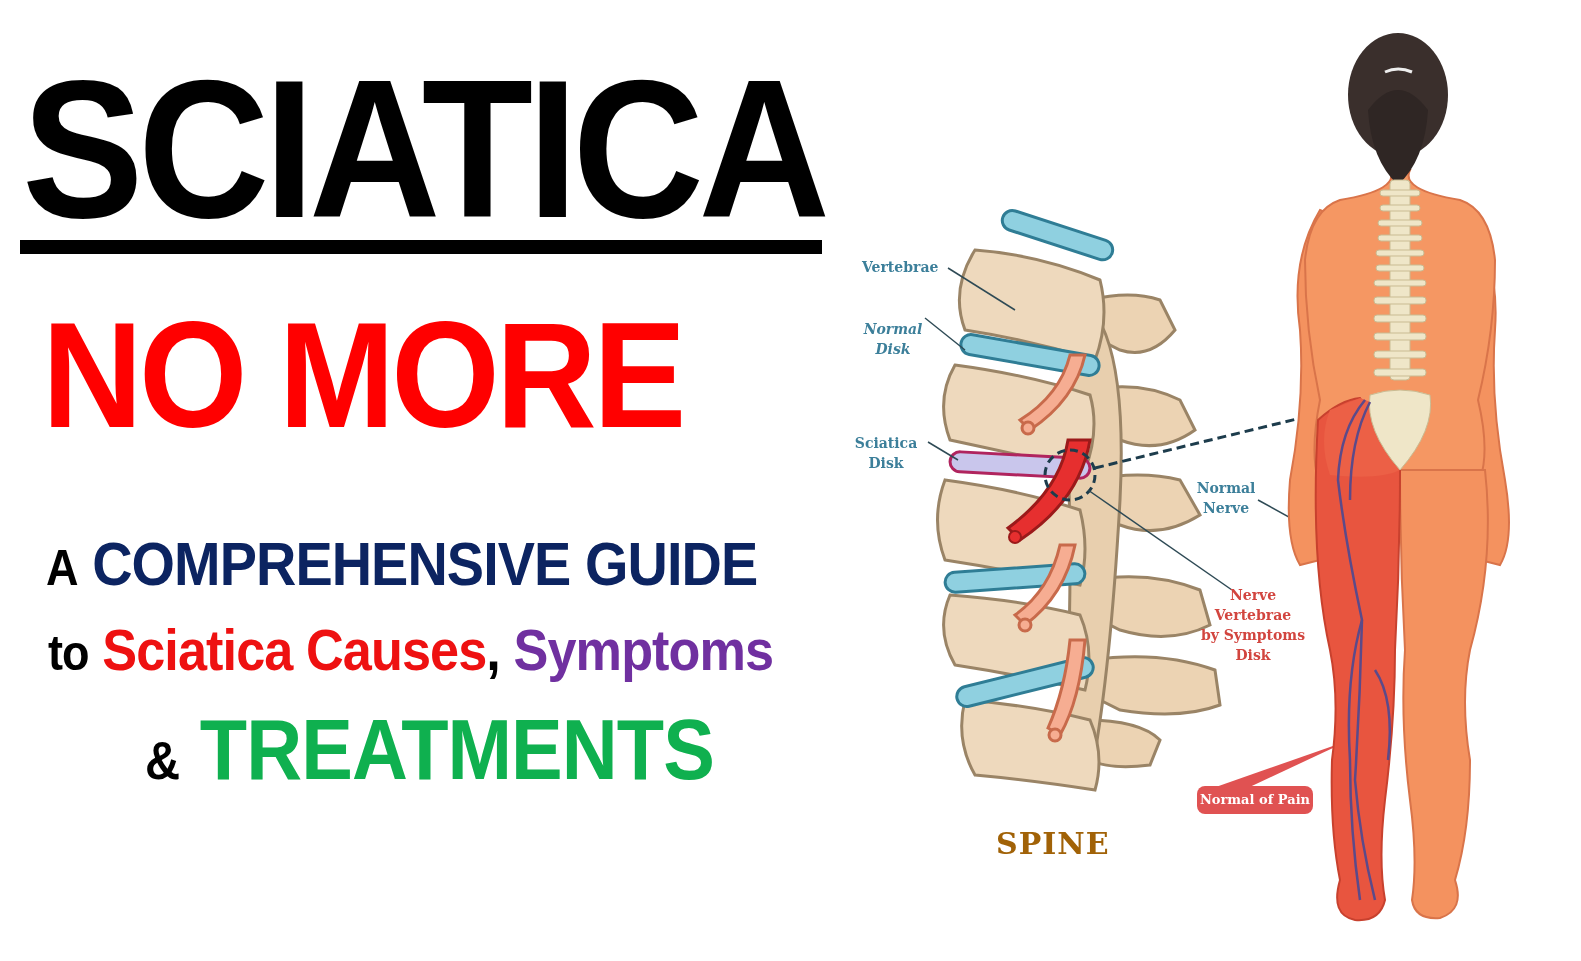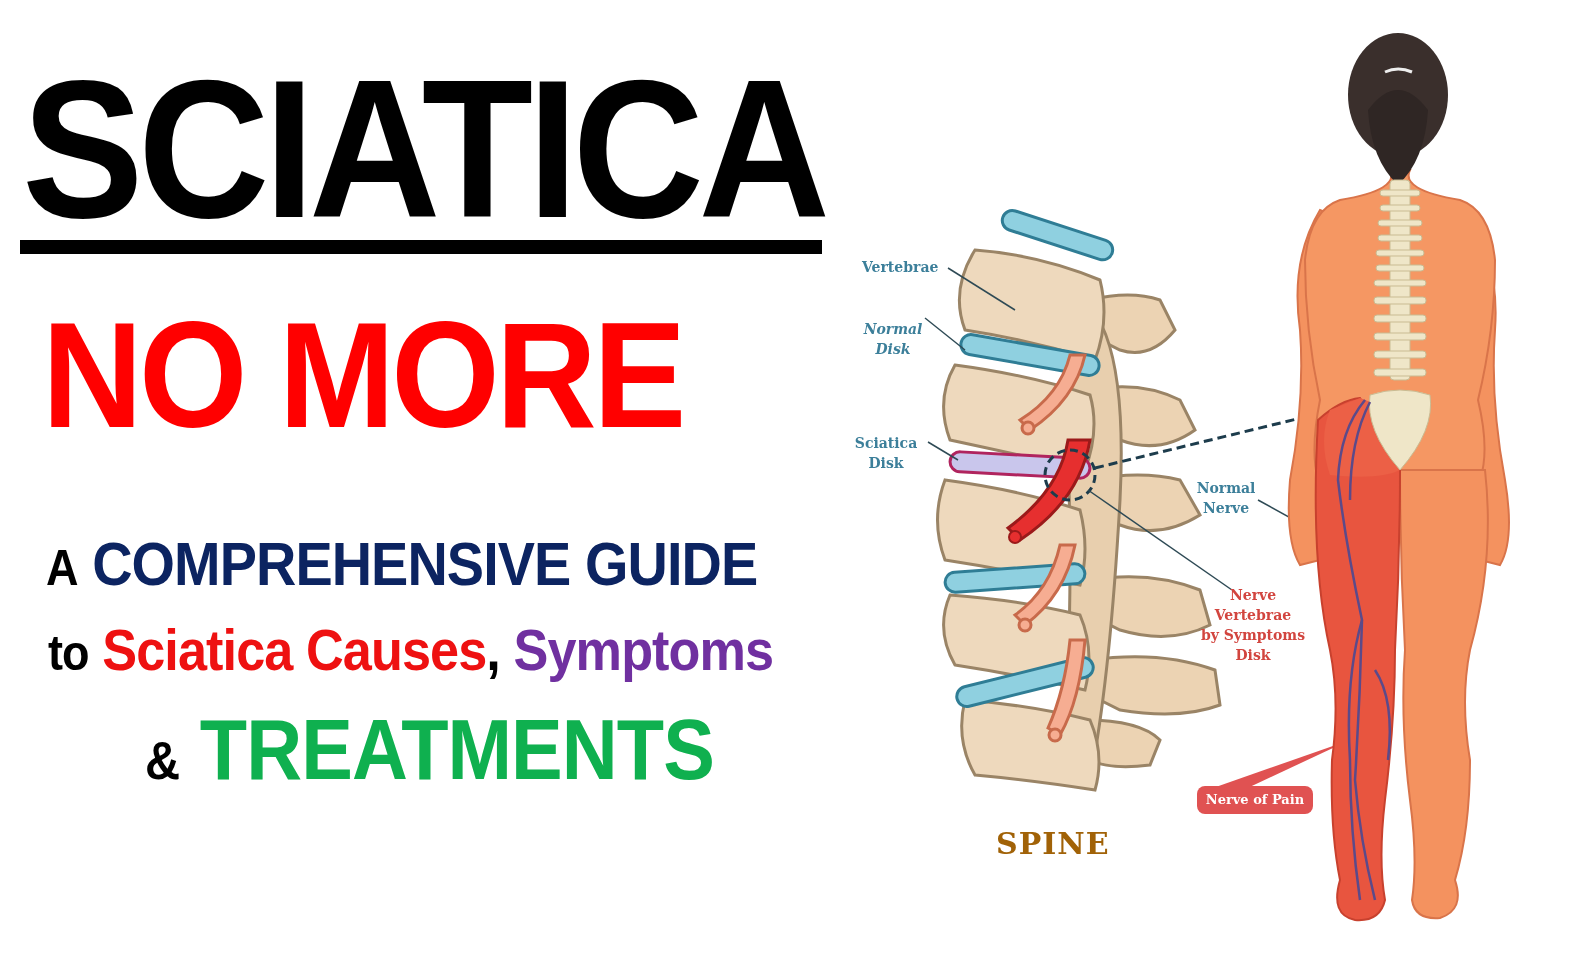--- a/index.html
+++ b/index.html
@@ -179,13 +179,13 @@
   <div>Vertebrae</div>
   <div>by Symptoms</div>
   <div>Disk</div>
 </div>
 <div class="spine-title">SPINE</div>
 
 <div class="lbl lbl-blue" style="left:1196px; top:478px; width:60px;">
   <div>Normal</div>
   <div>Nerve</div>
 </div>
-<div class="pain-badge">Nerve of Pain</div>
+<div class="pain-badge">Normal of Pain</div>
 
 </body></html>

